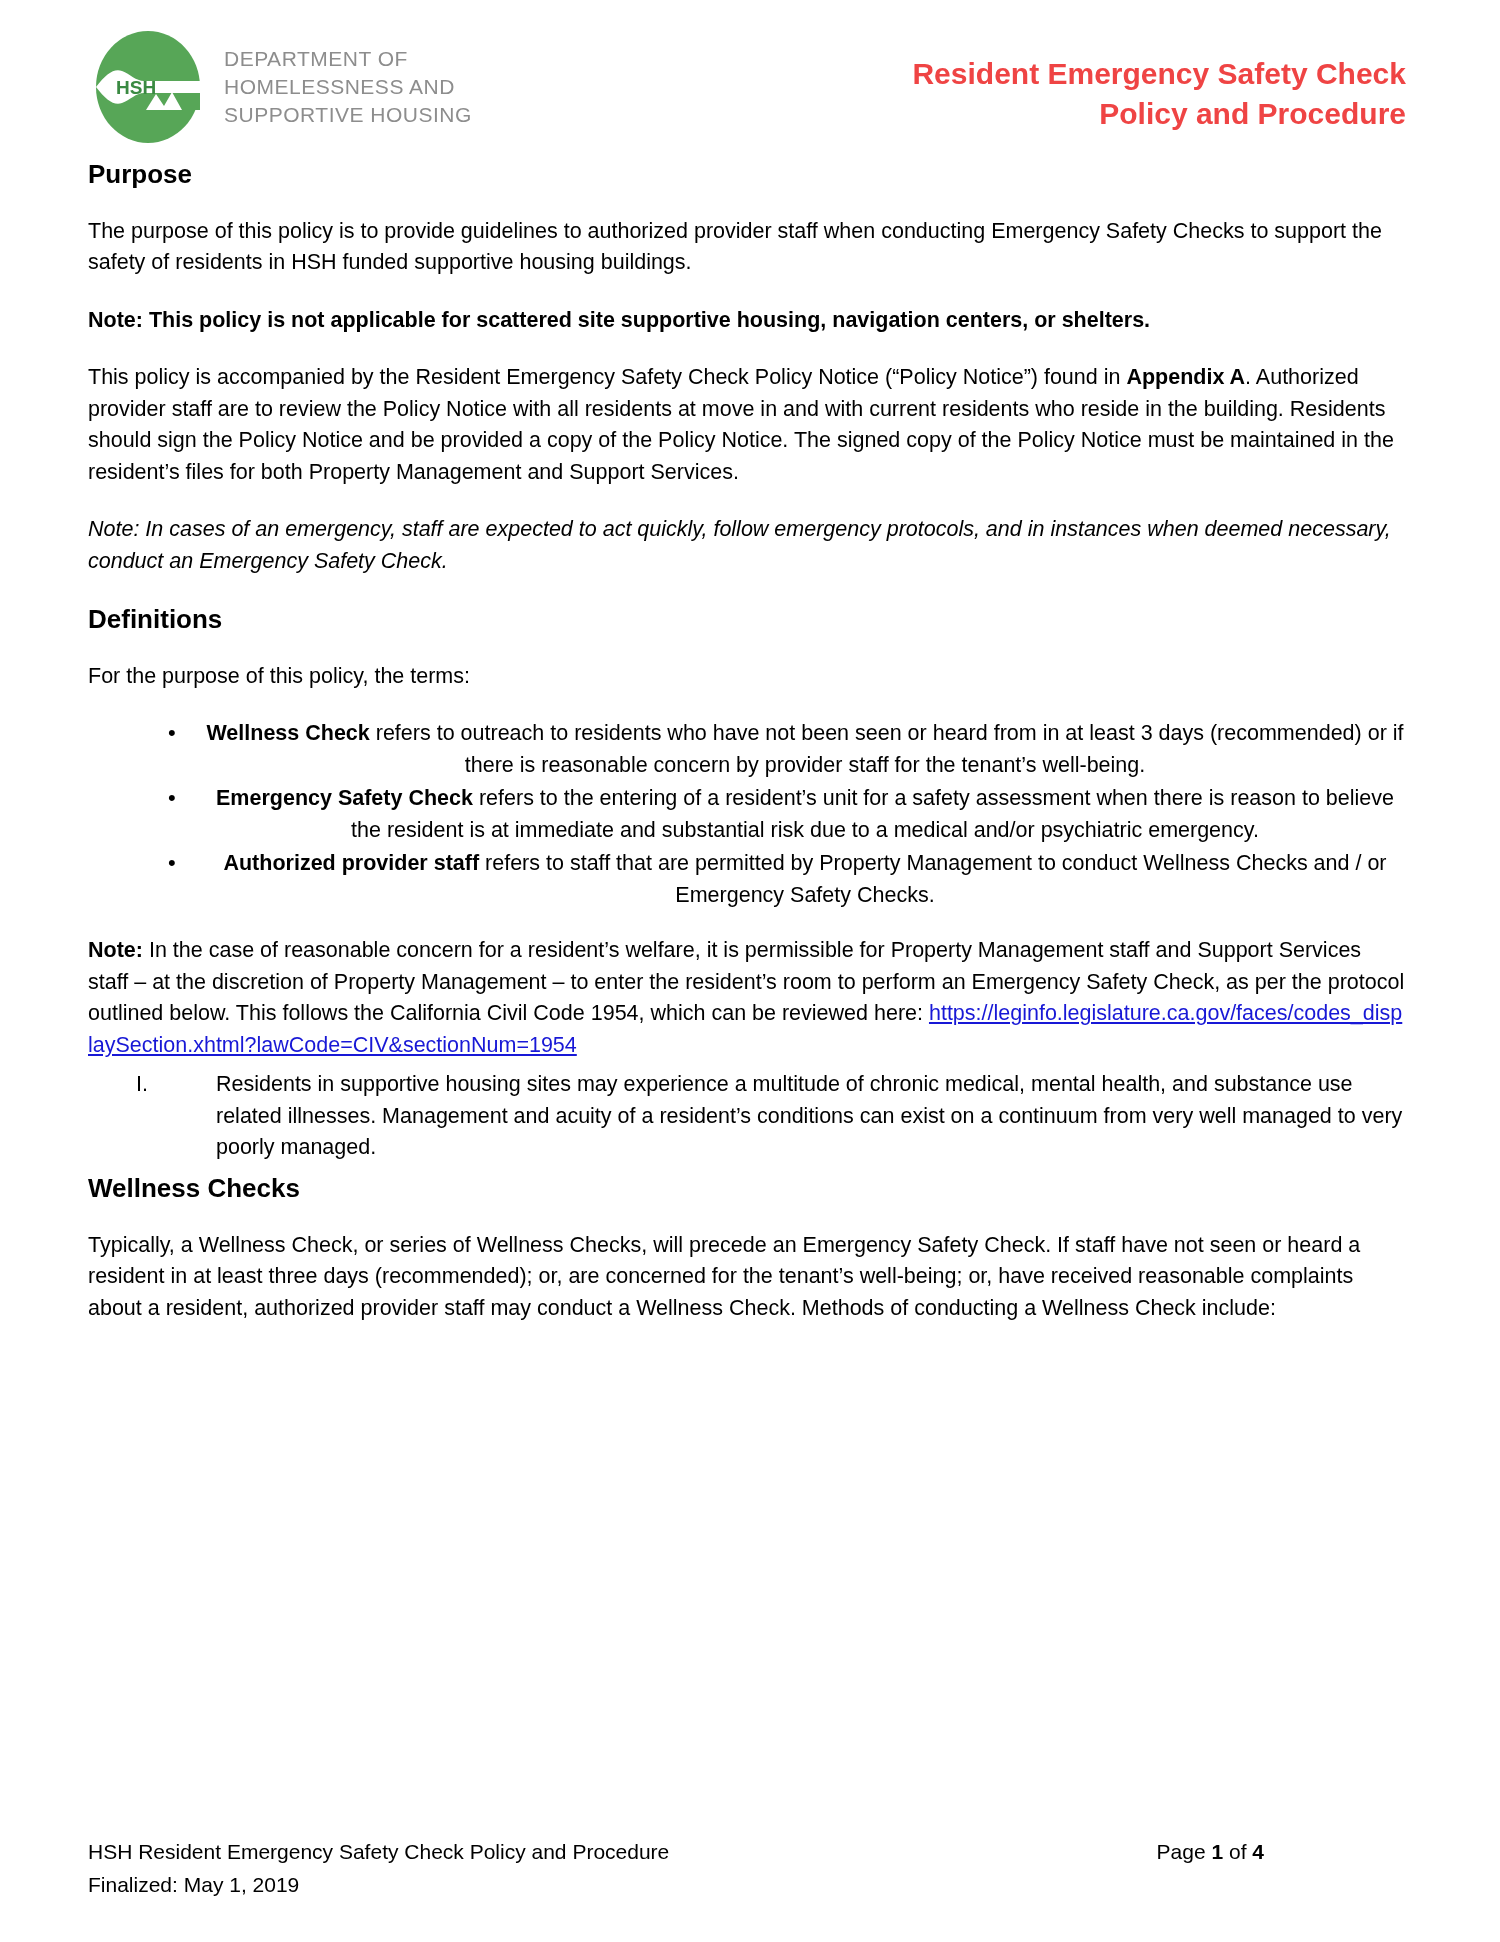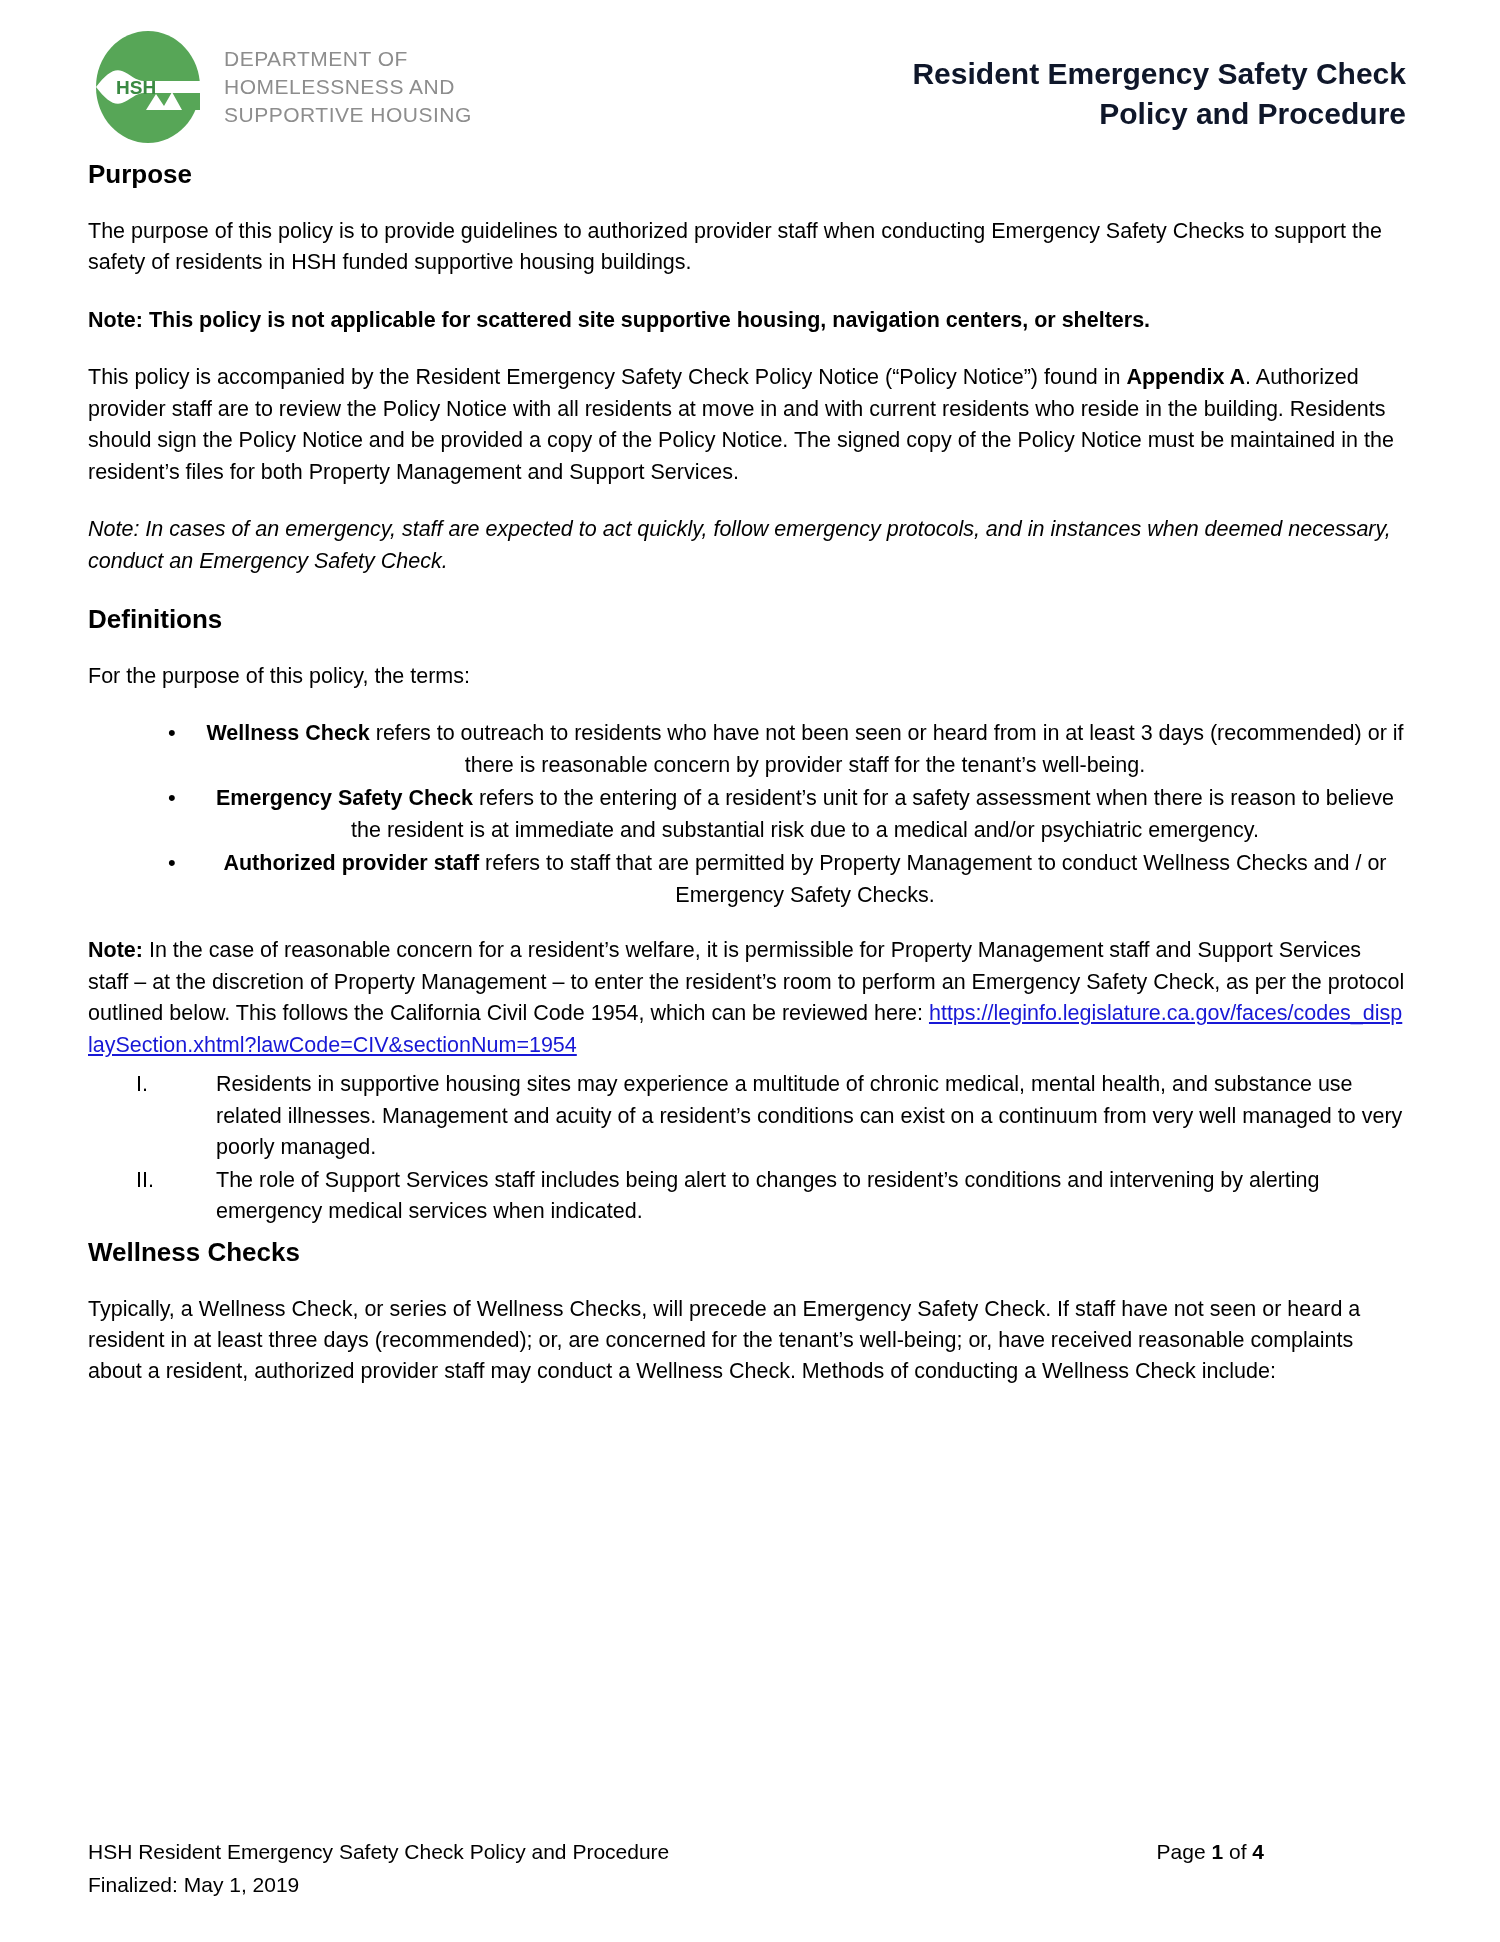--- a/index.html
+++ b/index.html
@@ -47,21 +47,21 @@
   }
   .title-block {
     text-align: right;
     padding-top: 32px;
     padding-right: 6px;
   }
   .title-block .tline {
     font-size: 30px;
     font-weight: bold;
     line-height: 1.32;
-    color: #0f172a;
+    color: #ef4444;
     white-space: nowrap;
   }
 
   
   .content { padding: 0 6px 0 0; }
 
   h2.section {
     font-size: 26px;
     font-weight: bold;
     margin: 0 0 8px 0;
@@ -211,23 +211,20 @@
 
 
     <p class="para after-head tight">
       <span class="b">Note:</span><span> In the case of reasonable concern for a resident’s welfare, it is permissible for Property Management staff and Support Services staff – at the discretion of Property Management – to enter the resident’s room to perform an Emergency Safety Check, as per the protocol outlined below. This follows the California Civil Code 1954, which can be reviewed here: </span><a class="link" href="#">https://leginfo.legislature.ca.gov/faces/codes_displaySection.xhtml?lawCode=CIV&amp;sectionNum=1954</a>
     </p>
 
     <ol class="romans">
       <li>
         <span class="rn">I.</span><span>Residents in supportive housing sites may experience a multitude of chronic medical, mental health, and substance use related illnesses.  Management and acuity of a resident’s conditions can exist on a continuum from very well managed to very poorly managed.</span>
       </li>
-      <li>
-        <span class="rn">II.</span><span>The role of Support Services staff includes being alert to changes to resident’s conditions and intervening by alerting emergency medical services when indicated.</span>
-      </li>
     </ol>
 
     <h2 class="section sec-gap-top">Wellness Checks</h2>
 
     <p class="para after-head">Typically, a Wellness Check, or series of Wellness Checks, will precede an Emergency Safety Check. If staff have not seen or heard a resident in at least three days (recommended); or, are concerned for the tenant’s well-being; or, have received reasonable complaints about a resident, authorized provider staff may conduct a Wellness Check. Methods of conducting a Wellness Check include:</p>
 
   </div>
 
   <div class="doc-footer">
     <div class="footer-row-1">

